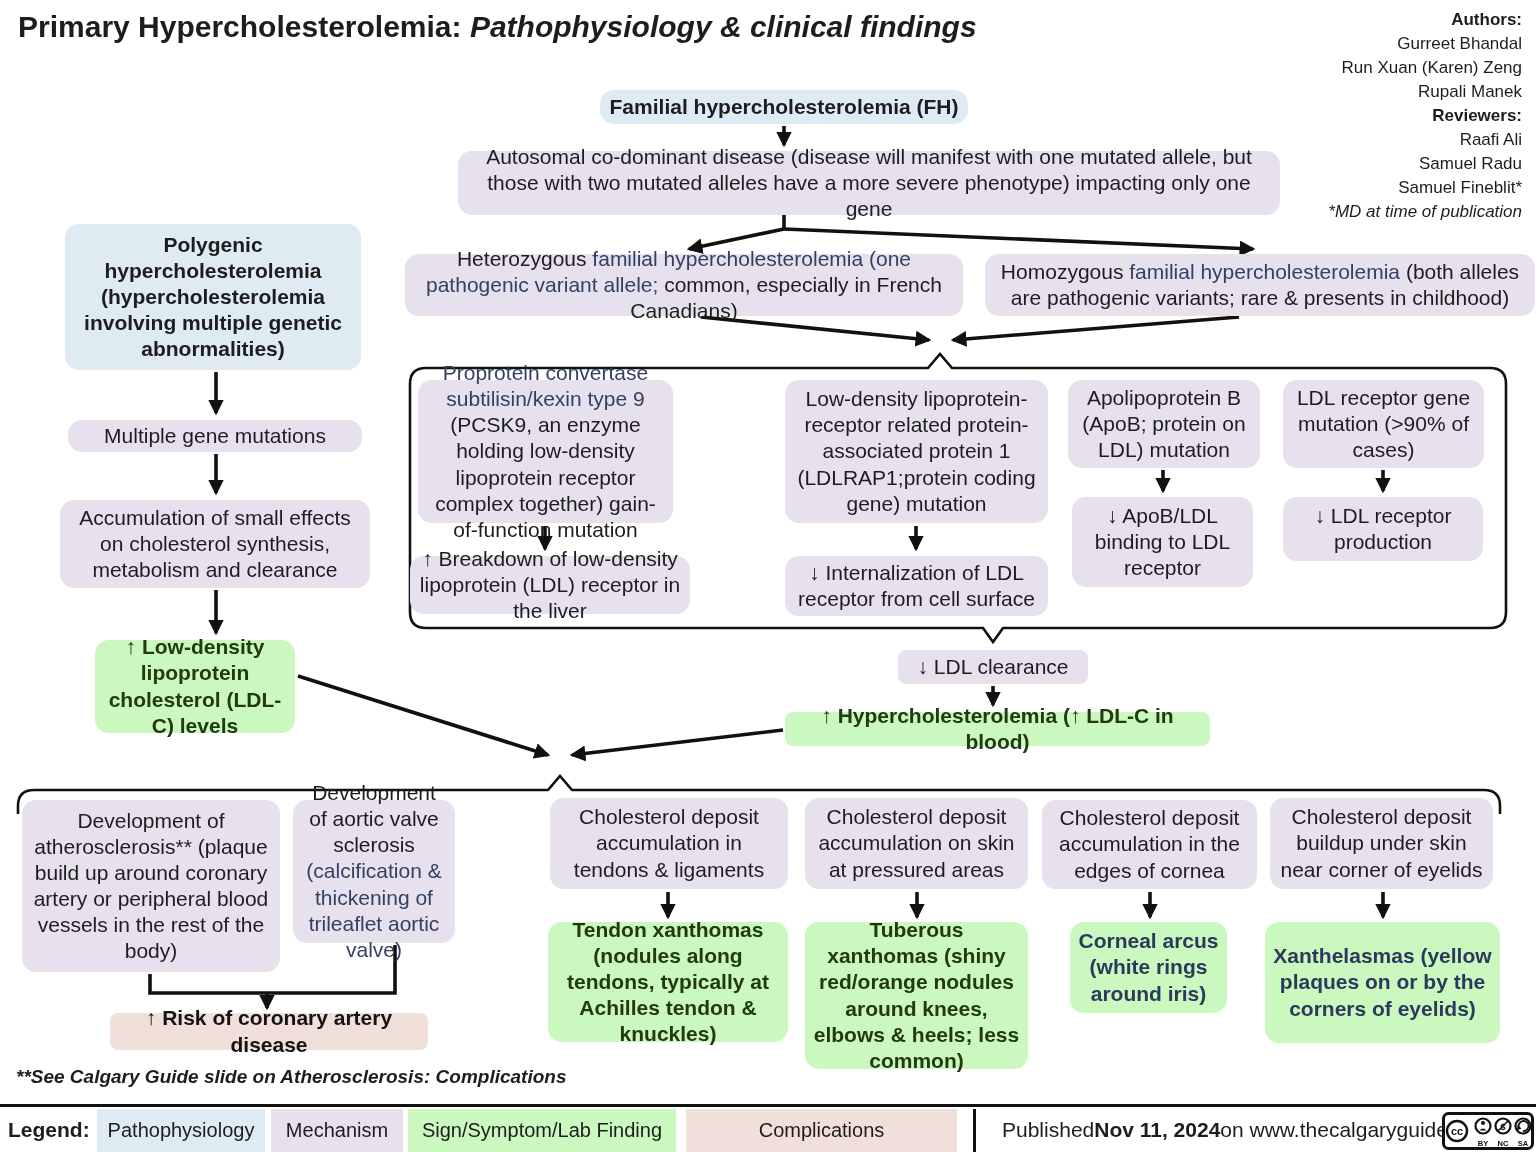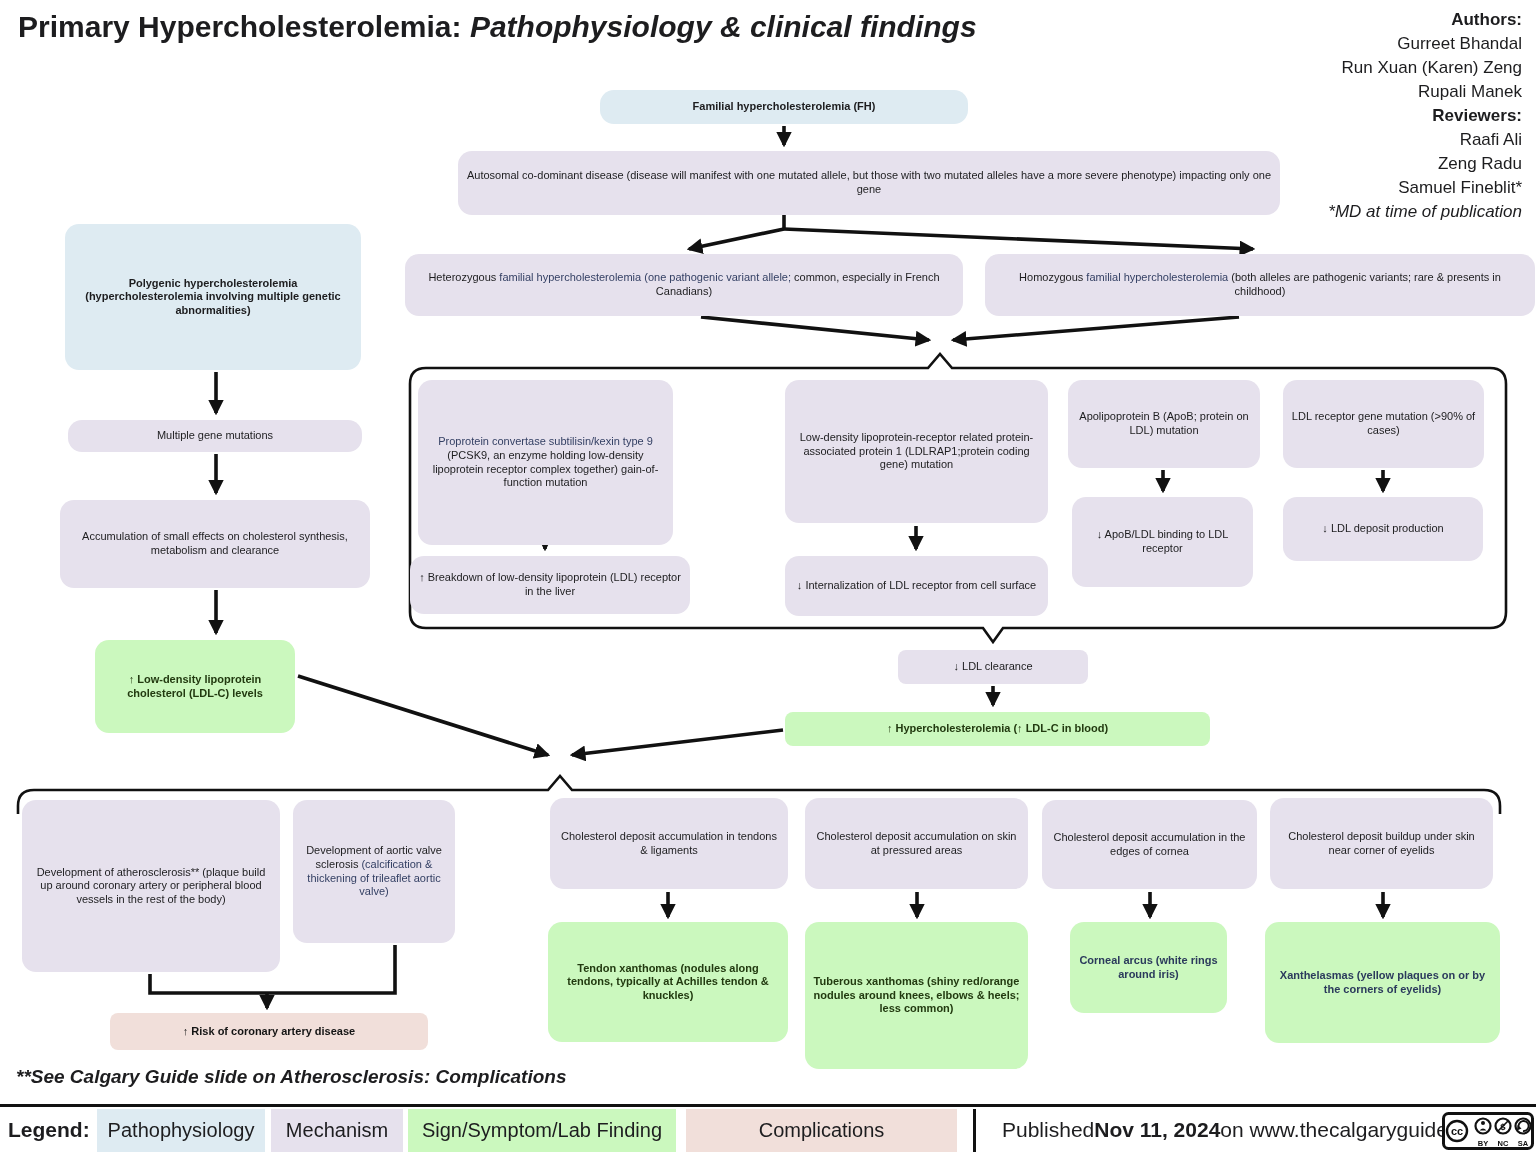--- a/index.html
+++ b/index.html
@@ -1,20 +1,20 @@
 <!DOCTYPE html>
 <html><head>
 <meta charset="utf-8">
 <style>
   html,body{margin:0;padding:0;}
   body{width:1536px;height:1152px;position:relative;background:#ffffff;overflow:hidden;
        font-family:"Liberation Sans",sans-serif;color:#1d1d1f;}
   #connectors{position:absolute;left:0;top:0;z-index:1;pointer-events:none;}
   .node{position:absolute;z-index:2;border-radius:14px;display:flex;align-items:center;justify-content:center;
-        text-align:center;padding:4px 8px;box-sizing:border-box;font-size:11px;line-height:1.24;}
+        text-align:center;padding:4px 8px;box-sizing:border-box;font-size:21px;line-height:1.24;}
   .patho{background:#DEEBF2;}
   .mech{background:#E6E1ED;}
   .sign{background:#CBF8BE;font-weight:bold;color:#223A10;}
   .sign.navyish{color:#2B3A5C;}
   .comp{background:#F1DFDA;font-weight:bold;color:#141414;}
   .bold{font-weight:bold;}
   .navy{color:#333F63;}
   .title{position:absolute;left:18px;top:10px;z-index:2;font-size:30px;font-weight:bold;white-space:nowrap;}
   .title .em{font-style:italic;}
   .credits{position:absolute;right:14px;top:8px;z-index:2;text-align:right;font-size:17px;line-height:24px;}
@@ -71,21 +71,21 @@
 
 <div class="title"><span>Primary Hypercholesterolemia: </span><span class="em">Pathophysiology &amp; clinical findings</span></div>
 
 <div class="credits">
   <div class="hdr">Authors:</div>
   <div>Gurreet Bhandal</div>
   <div>Run Xuan (Karen) Zeng</div>
   <div>Rupali Manek</div>
   <div class="hdr">Reviewers:</div>
   <div>Raafi Ali</div>
-  <div>Zeng Radu</div>
+  <div>Samuel Radu</div>
   <div>Samuel Fineblit*</div>
   <div class="note">*MD at time of publication</div>
 </div>
 
 <div class="node patho bold" style="left:600px;top:90px;width:368px;height:34px;">
     <span>Familial hypercholesterolemia (FH)</span>
   </div>
 
 <div class="node mech" style="left:458px;top:151px;width:822px;height:64px;">
     <span>Autosomal co-dominant disease (disease will manifest with one mutated allele, but those with two mutated alleles have a more severe phenotype) impacting only one gene</span>
@@ -108,21 +108,21 @@
   </div>
 
 <div class="node mech" style="left:60px;top:500px;width:310px;height:88px;">
     <span>Accumulation of small effects on cholesterol synthesis, metabolism and clearance</span>
   </div>
 
 <div class="node sign" style="left:95px;top:640px;width:200px;height:93px;">
     <span>↑ Low-density lipoprotein cholesterol (LDL-C) levels</span>
   </div>
 
-<div class="node mech" style="left:418px;top:380px;width:255px;height:165px;padding:2px 6px;">
+<div class="node mech" style="left:418px;top:380px;width:255px;height:143px;padding:2px 6px;">
     <span><span class="navy">Proprotein convertase subtilisin/kexin type 9 </span><span>(PCSK9, an enzyme holding low-density lipoprotein receptor complex together) gain-of-function mutation</span></span>
   </div>
 
 <div class="node mech" style="left:410px;top:556px;width:280px;height:58px;">
     <span>↑ Breakdown of low-density lipoprotein (LDL) receptor in the liver</span>
   </div>
 
 <div class="node mech" style="left:785px;top:380px;width:263px;height:143px;">
     <span>Low-density lipoprotein-receptor related protein-associated protein 1 (LDLRAP1;protein coding gene) mutation</span>
   </div>
@@ -137,21 +137,21 @@
 
 <div class="node mech" style="left:1072px;top:497px;width:181px;height:90px;">
     <span>↓ ApoB/LDL binding to LDL receptor</span>
   </div>
 
 <div class="node mech" style="left:1283px;top:380px;width:201px;height:88px;">
     <span>LDL receptor gene mutation (&gt;90% of cases)</span>
   </div>
 
 <div class="node mech" style="left:1283px;top:497px;width:200px;height:64px;">
-    <span>↓ LDL deposit production</span>
+    <span>↓ LDL receptor production</span>
   </div>
 
 <div class="node mech" style="left:898px;top:650px;width:190px;height:34px;border-radius:8px;">
     <span>↓ LDL clearance</span>
   </div>
 
 <div class="node sign" style="left:785px;top:712px;width:425px;height:34px;border-radius:8px;">
     <span>↑ Hypercholesterolemia (↑ LDL-C in blood)</span>
   </div>
 

